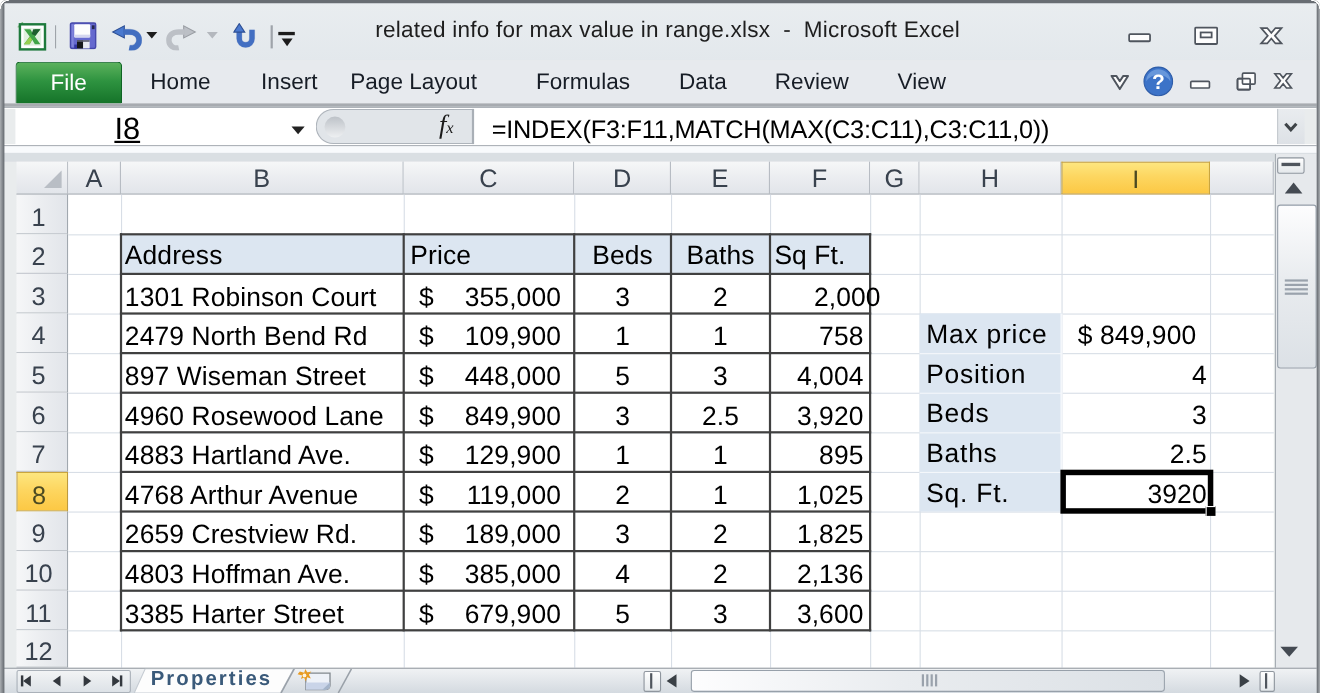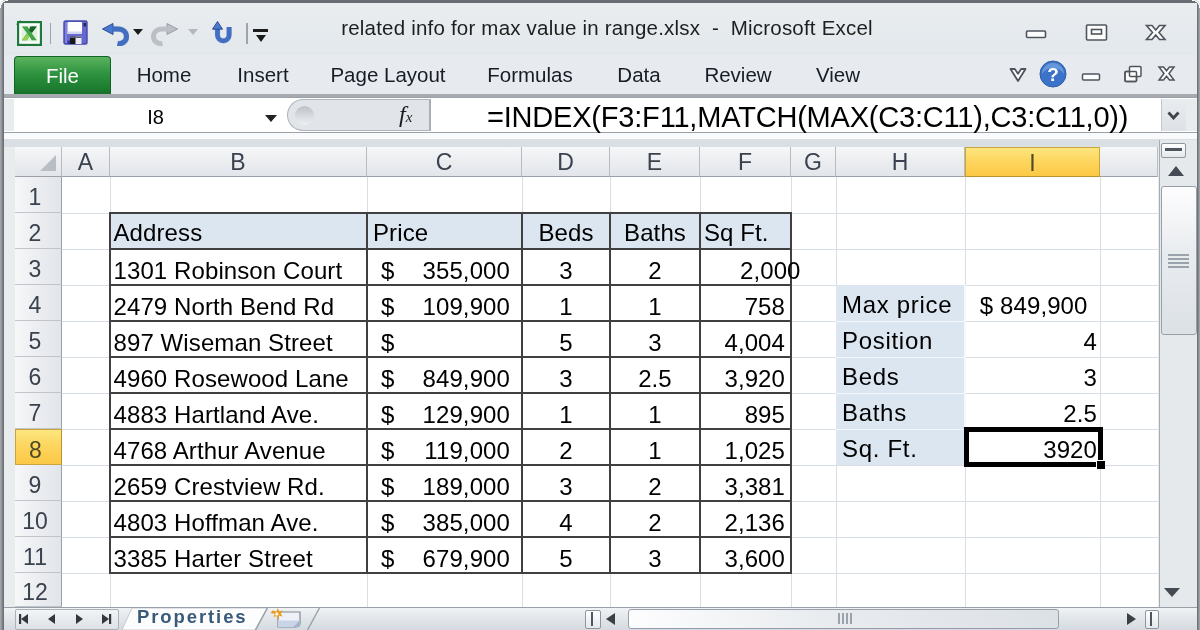--- a/index.html
+++ b/index.html
@@ -22,22 +22,22 @@
   color:#fff;font-size:20.5px;text-align:center;line-height:37px;}
 #fbar{left:3px;top:97px;width:1194px;height:35.5px;background:#fff;
   border-top:1.5px solid #9ba1a8;border-bottom:1.5px solid #9ba1a8;}
 #fbar2{left:3px;top:132.5px;width:1194px;height:6px;background:#f8fafc;}
 #fbar3{left:3px;top:138.5px;width:1194px;height:8.5px;background:#dadfe3;}
 #capsule{left:287px;top:99px;width:143px;height:31.5px;background:#e1e5e9;
   border-radius:17px 0 0 17px;border:1px solid #aeb4bb;border-right:none;}
 #fxcirc{left:294.5px;top:106px;width:19px;height:19px;border-radius:50%;
   background:linear-gradient(#bdc2c8,#eef0f2);}
 #fxdiv{left:429px;top:98.5px;width:1.5px;height:32.5px;background:#a9afb6;}
-#fmlatxt{left:447px;top:98.5px;height:45px;line-height:36px;font-size:29px;
-  color:#000;letter-spacing:-0.2px;white-space:pre;margin-left:40px;}
+#fmlatxt{left:447px;top:98.5px;height:45px;line-height:36px;font-size:23px;
+  color:#000;letter-spacing:-0.2px;white-space:pre;}
 
 .hcell{top:147px;height:30px;
   background:linear-gradient(#f6f7f8 0%,#eceef1 45%,#e2e5ea 100%);
   border-right:1px solid #b7bcc3;border-bottom:1px solid #9aa1a8;
   text-align:center;line-height:30px;font-size:23px;color:#39424e;}
 .hsel{background:linear-gradient(#fde67f 0%,#fdd660 45%,#fcc844 100%);
   border:1px solid #caa53d;border-bottom:1px solid #b8922f;color:#4c4a22;}
 .rcell{left:15px;width:47px;height:36px;
   background:linear-gradient(90deg,#f6f7f8 0%,#eceef1 45%,#e2e5ea 100%);
   border-right:1px solid #9aa1a8;border-bottom:1px solid #c0c5cb;
@@ -111,21 +111,21 @@
 <rect x="61.5" y="1" width="20" height="15" rx="1"></rect>
 <rect x="66.5" y="5.5" width="10" height="4.5" fill="#fdfdfd" stroke="#4f555e" stroke-width="1.6"></rect>
 <path d="M121.5 1.5 L127 1.5 L130.75 6 L134.5 1.5 L140 1.5 L134 8.5 L140 15.5 L134.5 15.5 L130.75 11 L127 15.5 L121.5 15.5 L127.5 8.5 Z"></path>
 </g>
     </svg>
 <div class="a" id="tabrow"></div>
 <div class="a" id="graystrip"></div>
 <div class="a tab" style="left:124px;width:80px">Home</div>
 <div class="a" id="filetab">File</div>
 <div class="a tab" style="left:223px;width:80px">Insert</div>
-<div class="a tab" style="left:323px;width:130px">Page Layout</div>
+<div class="a tab" style="left:311px;width:130px">Page Layout</div>
 <div class="a tab" style="left:475px;width:110px">Formulas</div>
 <div class="a tab" style="left:604px;width:70px">Data</div>
 <div class="a tab" style="left:693px;width:90px">Review</div>
 <div class="a tab" style="left:803px;width:70px">View</div>
 <svg class="a" style="left:1009px;top:67px" width="18" height="15" viewBox="0 0 18 15">
 <path d="M1.5 2 L5.8 2 L9 6.8 L12.2 2 L16.5 2 L9 14 Z" fill="#fdfdfd" stroke="#4f555e" stroke-width="1.8" stroke-linejoin="round"></path>
 </svg>
 <svg class="a" style="left:1039px;top:60px" width="28" height="28" viewBox="0 0 28 28">
 <circle cx="14" cy="14" r="13" fill="#3c73c8"></circle>
 <circle cx="14" cy="14" r="13" fill="none" stroke="#2f5da8" stroke-width="1"></circle>
@@ -139,21 +139,21 @@
 <rect x="48.5" y="2.5" width="11.5" height="10" rx="1"></rect>
 <rect x="44" y="7.5" width="11.5" height="10" rx="1" fill="none"></rect>
 <path d="M78 3 L82.5 3 L85.5 6.8 L88.5 3 L93 3 L88 9.5 L93 16 L88.5 16 L85.5 12.2 L82.5 16 L78 16 L83 9.5 Z"></path>
 </g>
     </svg>
 <div class="a" id="fbar"></div>
 <div class="a" id="fbar2"></div>
 <div class="a" id="fbar3"></div>
 <div class="a" id="capsule"></div>
 <div class="a" id="fxcirc"></div>
-<div class="a" style="left:104px;top:99.5px;width:60px;height:32px;line-height:34px;font-size:20px;color:#000;text-align:right;">I8</div>
+<div class="a" style="left:104px;top:99.5px;width:60px;height:32px;line-height:34px;font-size:28px;color:#000;text-align:left;text-decoration:underline;">I8</div>
 <div class="a" style="left:265px;top:115px;width:0;height:0;border:6px solid transparent;border-top:7px solid #222"></div>
 <div class="a" style="left:399px;top:101px;width:30px;height:28px;font-family:'Liberation Serif',serif;font-style:italic;font-size:24px;color:#1a1a1a;"><i>f<span style="font-size:15px;">x</span></i></div>
 <div class="a" id="fxdiv"></div>
 <div class="a" id="fmlatxt">=INDEX(F3:F11,MATCH(MAX(C3:C11),C3:C11,0))</div>
 <div class="a" style="left:3px;top:98.5px;width:11px;height:32.5px;background:#e9eced;"></div>
 <div class="a" style="left:1160.5px;top:98.5px;width:36.5px;height:32.5px;background:#e9eced;"></div>
 <div class="a" style="left:1161px;top:98.5px;width:25px;height:32.5px;background:linear-gradient(#e9ecef,#dde1e6);border-left:1px solid #c2c7cd;"></div>
 <svg class="a" style="left:1167px;top:111px" width="13" height="9" viewBox="0 0 13 9">
 <path d="M1.5 1.5 L6.5 7 L11.5 1.5" fill="none" stroke="#3f4448" stroke-width="2.8"></path>
 </svg>
@@ -248,20 +248,21 @@
 <div class="a cell" style="left:610px;top:253px;width:90px;text-align:center;">2</div>
 <div class="a cell" style="left:700px;top:253px;width:85px;text-align:right;padding-left:40px;">2,000</div>
 <div class="a cell" style="left:113.5px;top:289px;">2479 North Bend Rd</div>
 <div class="a cell" style="left:381px;top:289px;">$</div>
 <div class="a cell" style="left:367px;top:289px;width:143px;text-align:right;">109,900</div>
 <div class="a cell" style="left:522px;top:289px;width:88px;text-align:center;">1</div>
 <div class="a cell" style="left:610px;top:289px;width:90px;text-align:center;">1</div>
 <div class="a cell" style="left:700px;top:289px;width:85px;text-align:right;">758</div>
 <div class="a cell" style="left:113.5px;top:325px;">897 Wiseman Street</div>
 <div class="a cell" style="left:381px;top:325px;">$</div>
+<div class="a cell" style="left:367px;top:325px;width:143px;text-align:right;">448,000</div>
 <div class="a cell" style="left:522px;top:325px;width:88px;text-align:center;">5</div>
 <div class="a cell" style="left:610px;top:325px;width:90px;text-align:center;">3</div>
 <div class="a cell" style="left:700px;top:325px;width:85px;text-align:right;">4,004</div>
 <div class="a cell" style="left:113.5px;top:361px;">4960 Rosewood Lane</div>
 <div class="a cell" style="left:381px;top:361px;">$</div>
 <div class="a cell" style="left:367px;top:361px;width:143px;text-align:right;">849,900</div>
 <div class="a cell" style="left:522px;top:361px;width:88px;text-align:center;">3</div>
 <div class="a cell" style="left:610px;top:361px;width:90px;text-align:center;">2.5</div>
 <div class="a cell" style="left:700px;top:361px;width:85px;text-align:right;">3,920</div>
 <div class="a cell" style="left:113.5px;top:397px;">4883 Hartland Ave.</div>
@@ -274,21 +275,21 @@
 <div class="a cell" style="left:381px;top:433px;">$</div>
 <div class="a cell" style="left:367px;top:433px;width:143px;text-align:right;">119,000</div>
 <div class="a cell" style="left:522px;top:433px;width:88px;text-align:center;">2</div>
 <div class="a cell" style="left:610px;top:433px;width:90px;text-align:center;">1</div>
 <div class="a cell" style="left:700px;top:433px;width:85px;text-align:right;">1,025</div>
 <div class="a cell" style="left:113.5px;top:469px;">2659 Crestview Rd.</div>
 <div class="a cell" style="left:381px;top:469px;">$</div>
 <div class="a cell" style="left:367px;top:469px;width:143px;text-align:right;">189,000</div>
 <div class="a cell" style="left:522px;top:469px;width:88px;text-align:center;">3</div>
 <div class="a cell" style="left:610px;top:469px;width:90px;text-align:center;">2</div>
-<div class="a cell" style="left:700px;top:469px;width:85px;text-align:right;">3,381</div>
+<div class="a cell" style="left:700px;top:469px;width:85px;text-align:right;">1,825</div>
 <div class="a cell" style="left:113.5px;top:505px;">4803 Hoffman Ave.</div>
 <div class="a cell" style="left:381px;top:505px;">$</div>
 <div class="a cell" style="left:367px;top:505px;width:143px;text-align:right;">385,000</div>
 <div class="a cell" style="left:522px;top:505px;width:88px;text-align:center;">4</div>
 <div class="a cell" style="left:610px;top:505px;width:90px;text-align:center;">2</div>
 <div class="a cell" style="left:700px;top:505px;width:85px;text-align:right;">2,136</div>
 <div class="a cell" style="left:113.5px;top:541px;">3385 Harter Street</div>
 <div class="a cell" style="left:381px;top:541px;">$</div>
 <div class="a cell" style="left:367px;top:541px;width:143px;text-align:right;">679,900</div>
 <div class="a cell" style="left:522px;top:541px;width:88px;text-align:center;">5</div>

